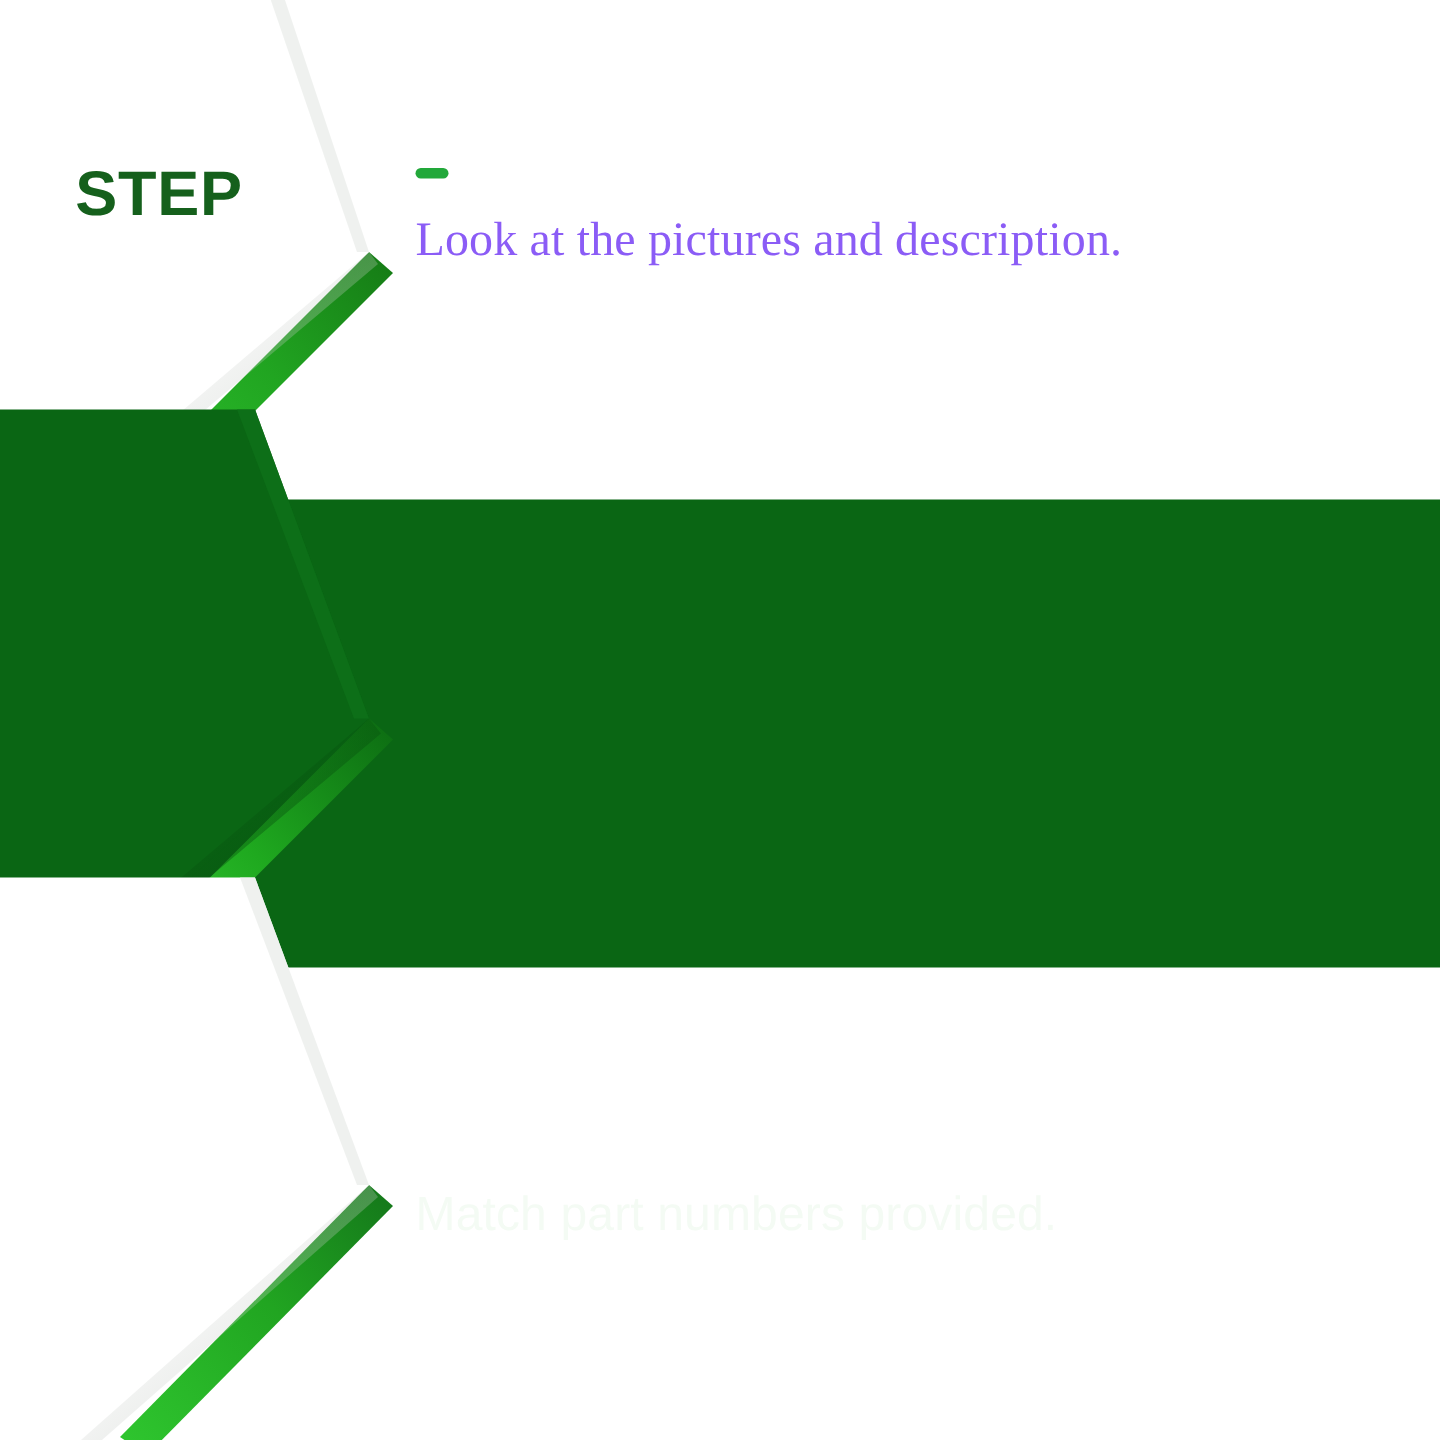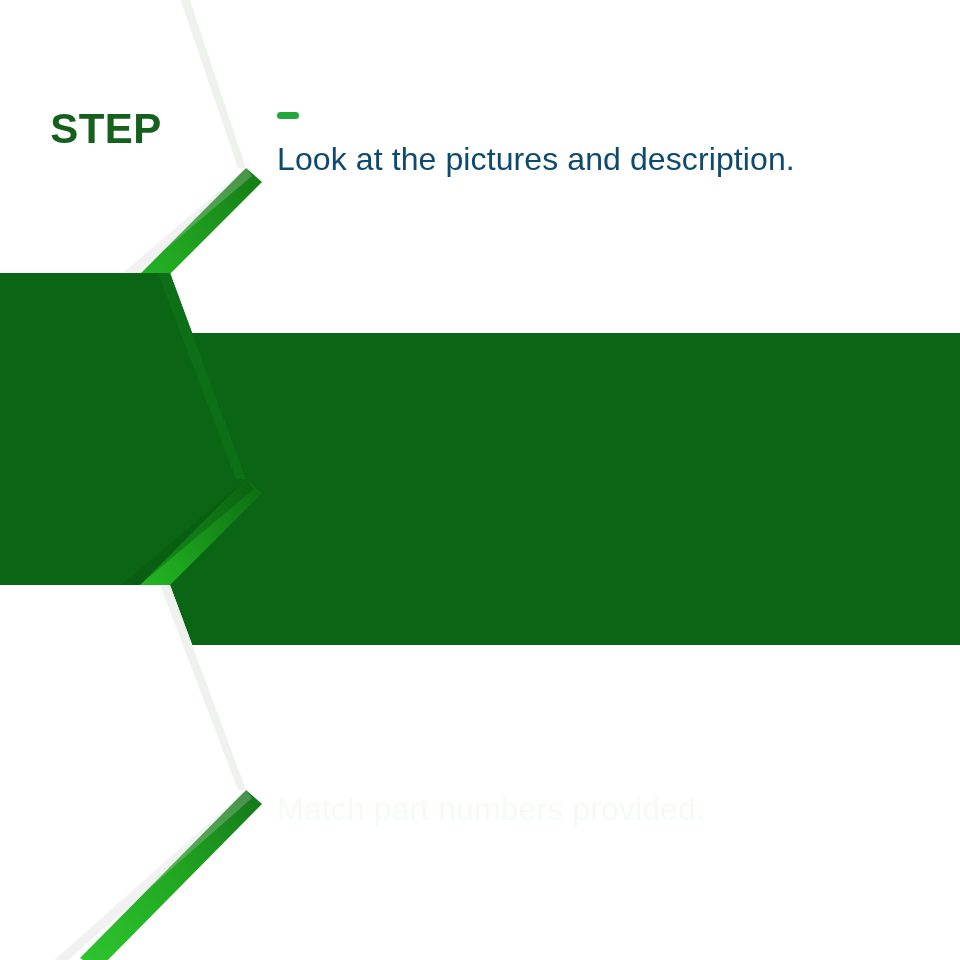--- a/index.html
+++ b/index.html
@@ -110,21 +110,21 @@
     margin-bottom: 19px;
   }
 
   .body-text {
     font-size: 32px;
     line-height: 1.32;
     font-weight: 300;
     letter-spacing: 0.1px;
     margin: 0;
   }
-  .txt-dark { color: #0c4a6e; }
+  .txt-dark { color: #8b5cf6; font-family: Liberation Serif, serif; }
   .txt-light { color: #f4fbf4; }
 </style>
 </head>
 <body>
 
 <div id="stage">
 
   <div class="band band-02"></div>
 
   <div class="step step-01">

